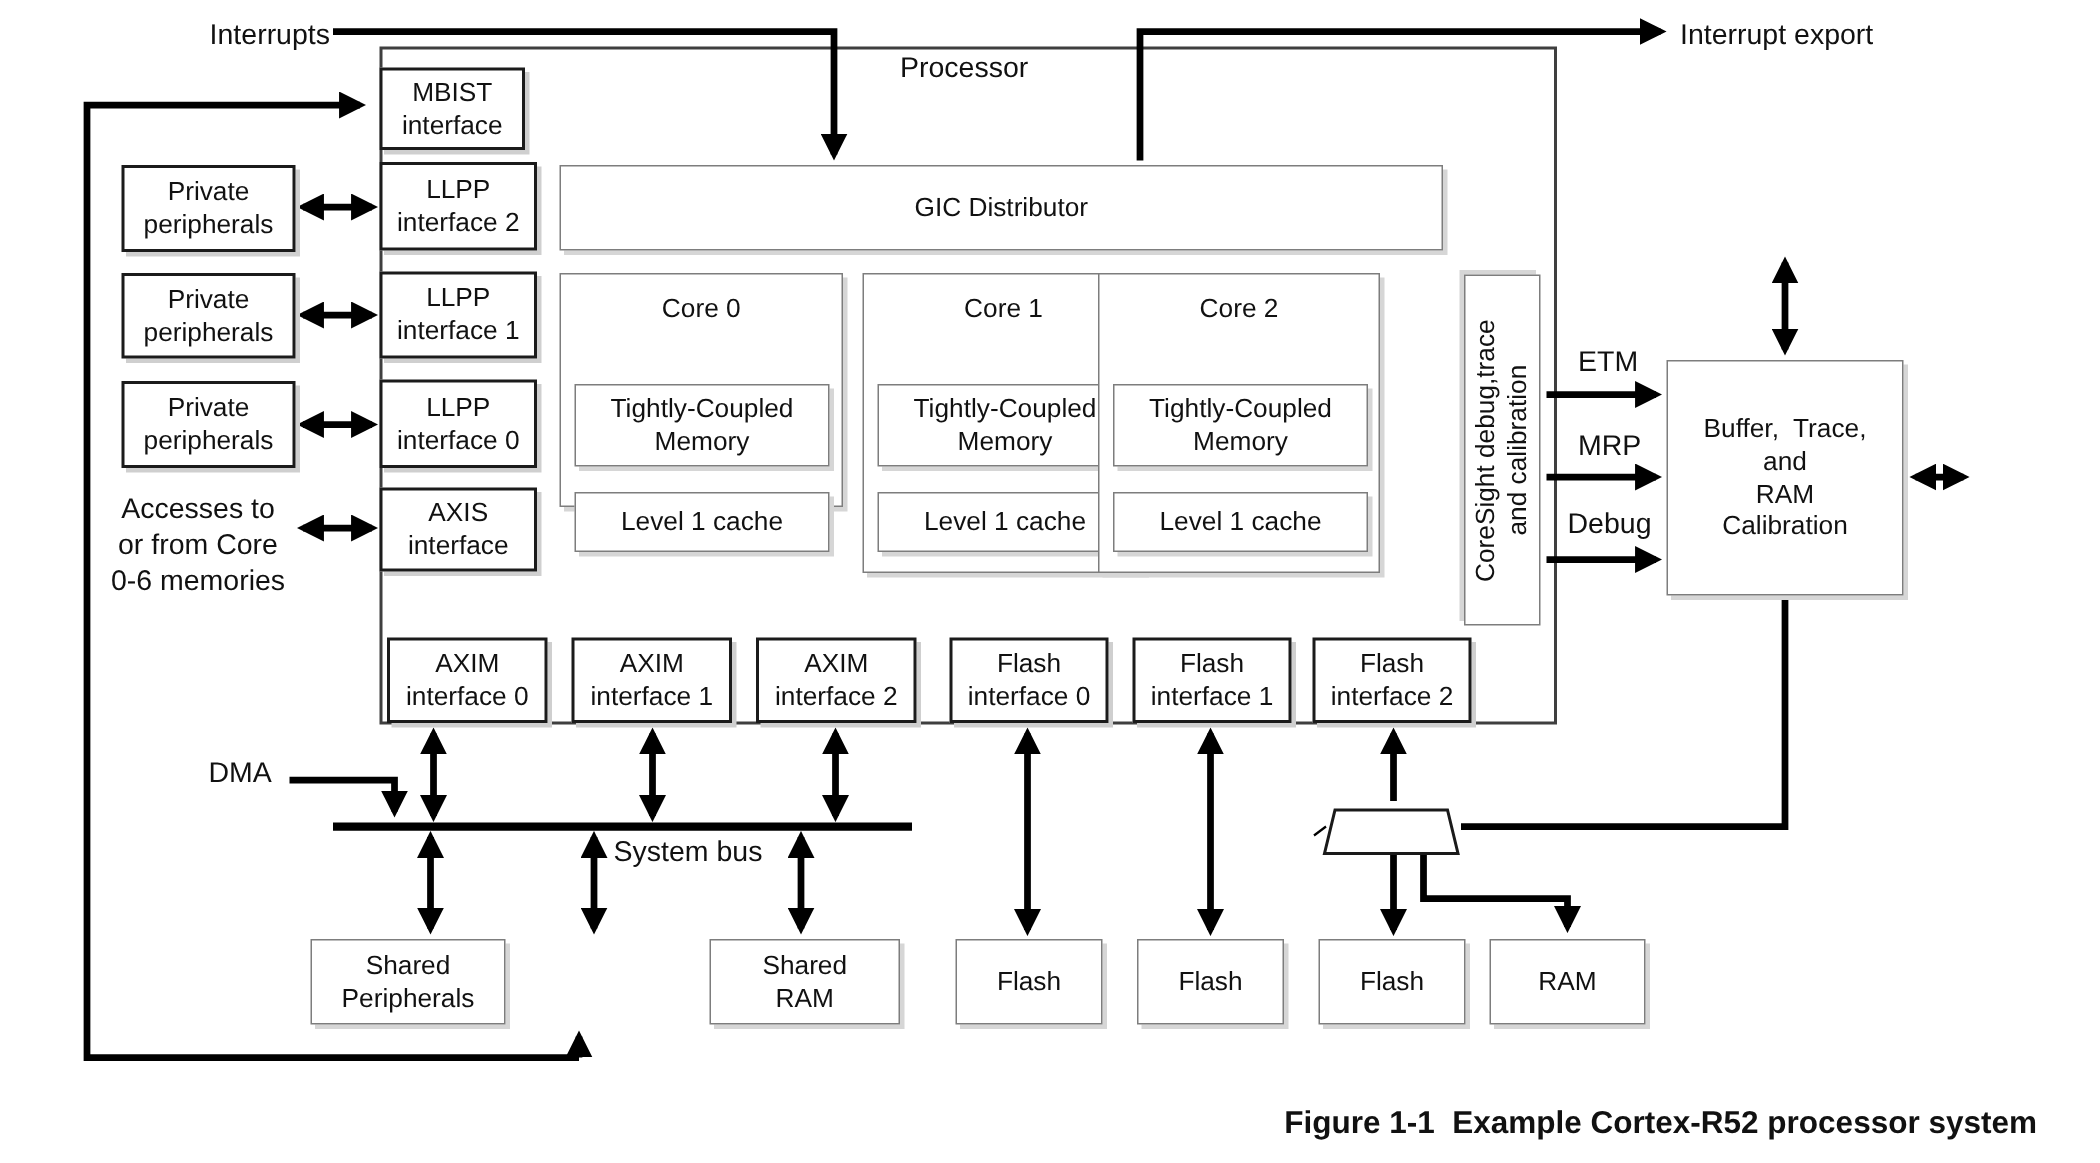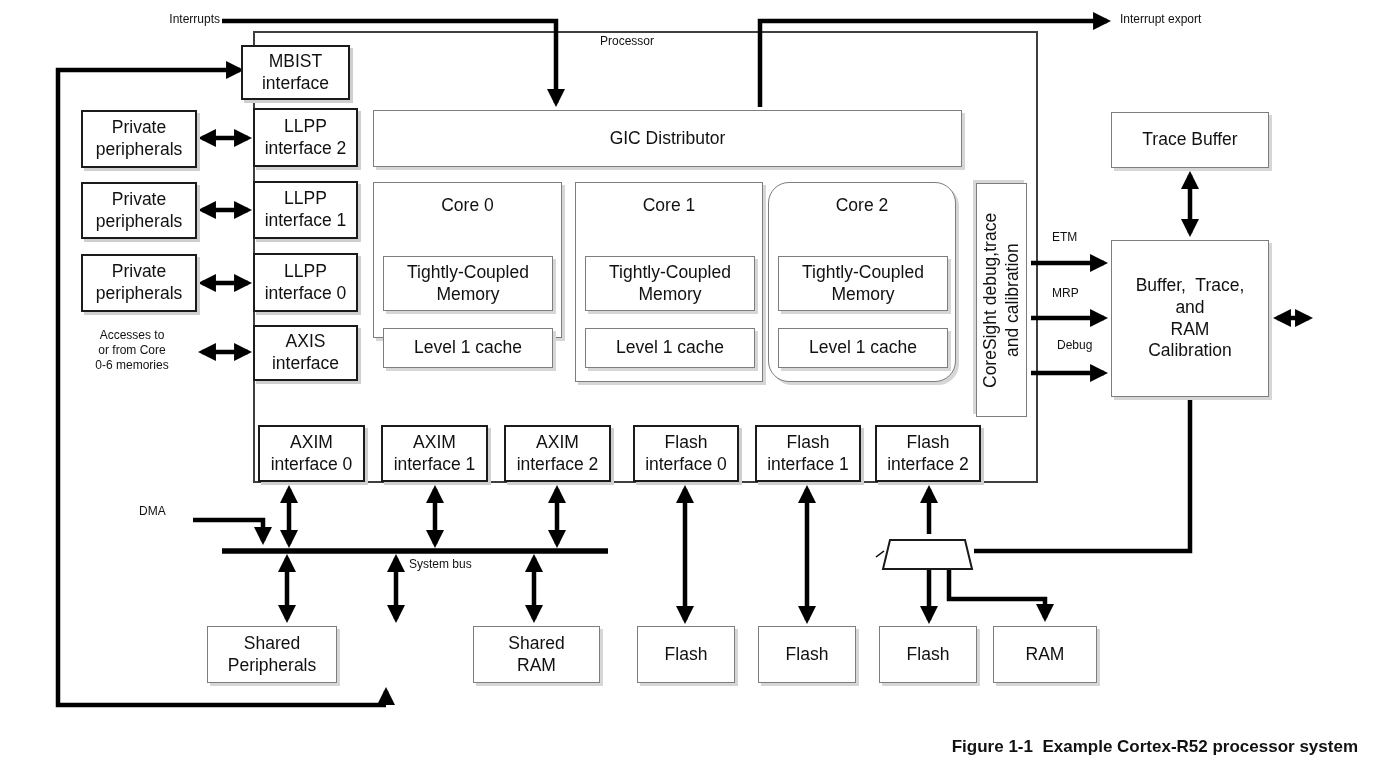--- a/index.html
+++ b/index.html
@@ -1,37 +1,37 @@
 <!DOCTYPE html>
 <html><head>
 <meta charset="utf-8">
 <style>
   html,body{margin:0;padding:0;background:#fff;}
   #canvas{
     position:relative;width:1400px;height:775px;background:#fff;overflow:hidden;
     font-family:"Liberation Sans",sans-serif;color:#111;
   }
-  .lbl{position:absolute;font-size:12px;line-height:1.25;white-space:pre-wrap;}
+  .lbl{position:absolute;font-size:19px;line-height:1.25;white-space:pre-wrap;}
   .box{
     position:absolute;background:#fff;box-sizing:border-box;
     display:flex;align-items:center;justify-content:center;text-align:center;
     font-size:17.5px;line-height:1.24;white-space:pre-wrap;
   }
   .dark{border:2px solid #1b1b1b;box-shadow:3px 3px 0 #cfcfcf;}
   .light{border:1.5px solid #7d7d7d;box-shadow:3px 3px 0 #d6d6d6;}
   .outline{position:absolute;border:2px solid #3f3f3f;background:transparent;box-sizing:border-box;}
   .core{align-items:flex-start;}
   .core .core-title{position:absolute;top:12px;left:0;right:0;text-align:center;}
   .core .inner{position:absolute;left:9px;width:170px;}
   .vert{
     writing-mode:vertical-rl;transform:rotate(180deg);
   }
   #svg-layer{position:absolute;left:0;top:0;z-index:5;}
   .box,.lbl{z-index:10;}
-  #caption{position:absolute;top:737px;right:42px;font-size:17px;font-weight:bold;white-space:pre;}
+  #caption{position:absolute;top:737px;right:42px;font-size:21px;font-weight:bold;white-space:pre;}
   #watermark{position:absolute;left:1062px;top:696px;font-size:34px;letter-spacing:3px;white-space:pre;}
 </style>
 </head>
 <body>
 
 <div id="canvas">
 
   <div class="outline" style="left:253px;top:31px;width:785px;height:452px;"></div>
 
   <svg id="svg-layer" width="1400" height="775" viewBox="0 0 1400 775">
@@ -76,30 +76,30 @@
   <div class="lbl" style="left:128px;top:12px;width:92px;text-align:right;">Interrupts</div>
   <div class="lbl" style="left:1120px;top:12px;">Interrupt export</div>
   <div class="lbl" style="left:600px;top:34px;">Processor</div>
   <div class="lbl" style="left:52px;top:328px;width:160px;text-align:center;">Accesses to
 or from Core
 0-6 memories</div>
   <div class="lbl" style="left:139px;top:504px;">DMA</div>
   <div class="lbl" style="left:409px;top:557px;">System bus</div>
   <div class="lbl" style="left:1052px;top:230px;">ETM</div>
   <div class="lbl" style="left:1052px;top:286px;">MRP</div>
-  <div class="lbl" style="left:1045px;top:338px;margin-left:12px;">Debug</div>
+  <div class="lbl" style="left:1045px;top:338px;">Debug</div>
 
   <div class="box dark" style="left:81px;top:110px;width:116px;height:58px;">Private
 peripherals</div>
   <div class="box dark" style="left:81px;top:182px;width:116px;height:57px;">Private
 peripherals</div>
   <div class="box dark" style="left:81px;top:254px;width:116px;height:58px;">Private
 peripherals</div>
 
-  <div class="box dark" style="left:241px;top:45px;width:109px;height:55px;">MBIST
+  <div class="box dark" style="left:253px;top:45px;width:97px;height:55px;">MBIST
 interface</div>
   <div class="box dark" style="left:253px;top:108px;width:105px;height:59px;">LLPP
 interface 2</div>
   <div class="box dark" style="left:253px;top:181px;width:105px;height:58px;">LLPP
 interface 1</div>
   <div class="box dark" style="left:253px;top:253px;width:105px;height:59px;">LLPP
 interface 0</div>
   <div class="box dark" style="left:253px;top:325px;width:105px;height:56px;">AXIS
 interface</div>
 
@@ -110,21 +110,21 @@
     <div class="box light inner" style="top:73px;height:55px;">Tightly-Coupled
 Memory</div>
     <div class="box light inner" style="top:145px;height:40px;">Level 1 cache</div>
   </div>
   <div class="box light core" style="left:575px;top:182px;width:188px;height:200px;">
     <div class="core-title">Core 1</div>
     <div class="box light inner" style="top:73px;height:55px;">Tightly-Coupled
 Memory</div>
     <div class="box light inner" style="top:145px;height:40px;">Level 1 cache</div>
   </div>
-  <div class="box light core" style="left:768px;top:182px;width:188px;height:200px;border-radius:21px;">
+  <div class="box light core" style="left:732px;top:182px;width:188px;height:200px;">
     <div class="core-title">Core 2</div>
     <div class="box light inner" style="top:73px;height:55px;">Tightly-Coupled
 Memory</div>
     <div class="box light inner" style="top:145px;height:40px;">Level 1 cache</div>
   </div>
 
   <div class="box light vert" style="left:976px;top:183px;width:51px;height:234px;">CoreSight debug,trace
 and calibration</div>
 
   <div class="box dark" style="left:258px;top:425px;width:107px;height:57px;">AXIM
@@ -133,21 +133,20 @@
 interface 1</div>
   <div class="box dark" style="left:504px;top:425px;width:107px;height:57px;">AXIM
 interface 2</div>
   <div class="box dark" style="left:633px;top:425px;width:106px;height:57px;">Flash
 interface 0</div>
   <div class="box dark" style="left:755px;top:425px;width:106px;height:57px;">Flash
 interface 1</div>
   <div class="box dark" style="left:875px;top:425px;width:106px;height:57px;">Flash
 interface 2</div>
 
-  <div class="box light" style="left:1111px;top:112px;width:158px;height:56px;">Trace Buffer</div>
   <div class="box light" style="left:1111px;top:240px;width:158px;height:157px;">Buffer,  Trace,
 and
 RAM
 Calibration</div>
 
   <div class="box light" style="left:207px;top:626px;width:130px;height:57px;">Shared
 Peripherals</div>
   <div class="box light" style="left:473px;top:626px;width:127px;height:57px;">Shared
 RAM</div>
   <div class="box light" style="left:637px;top:626px;width:98px;height:57px;">Flash</div>

